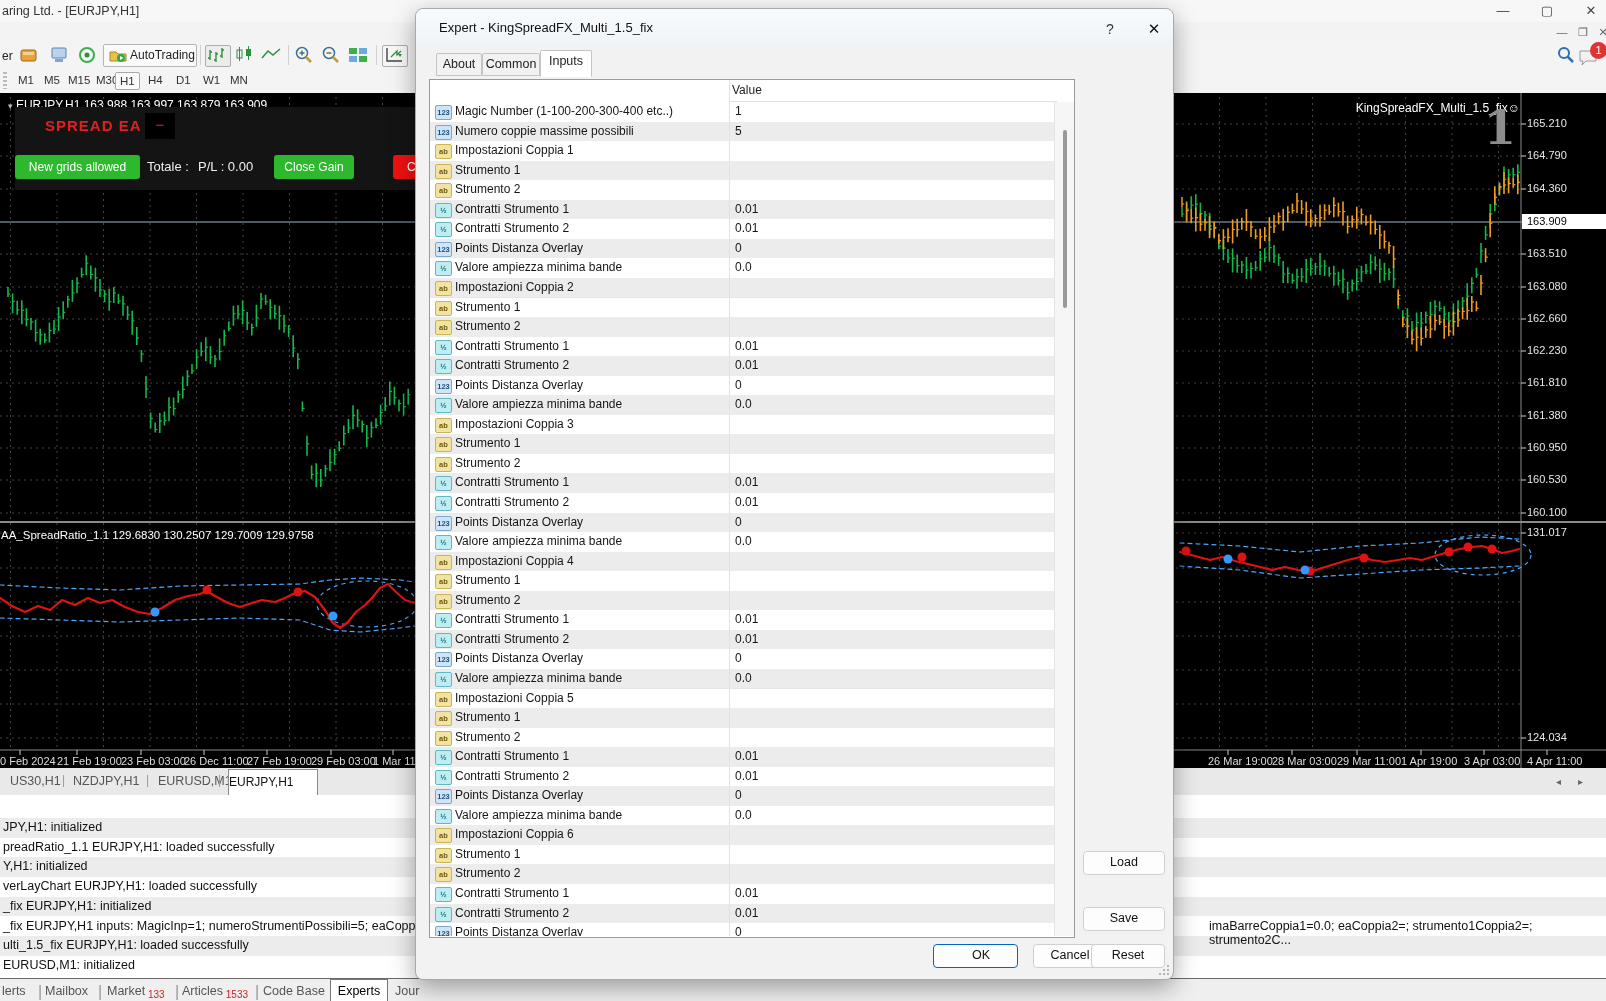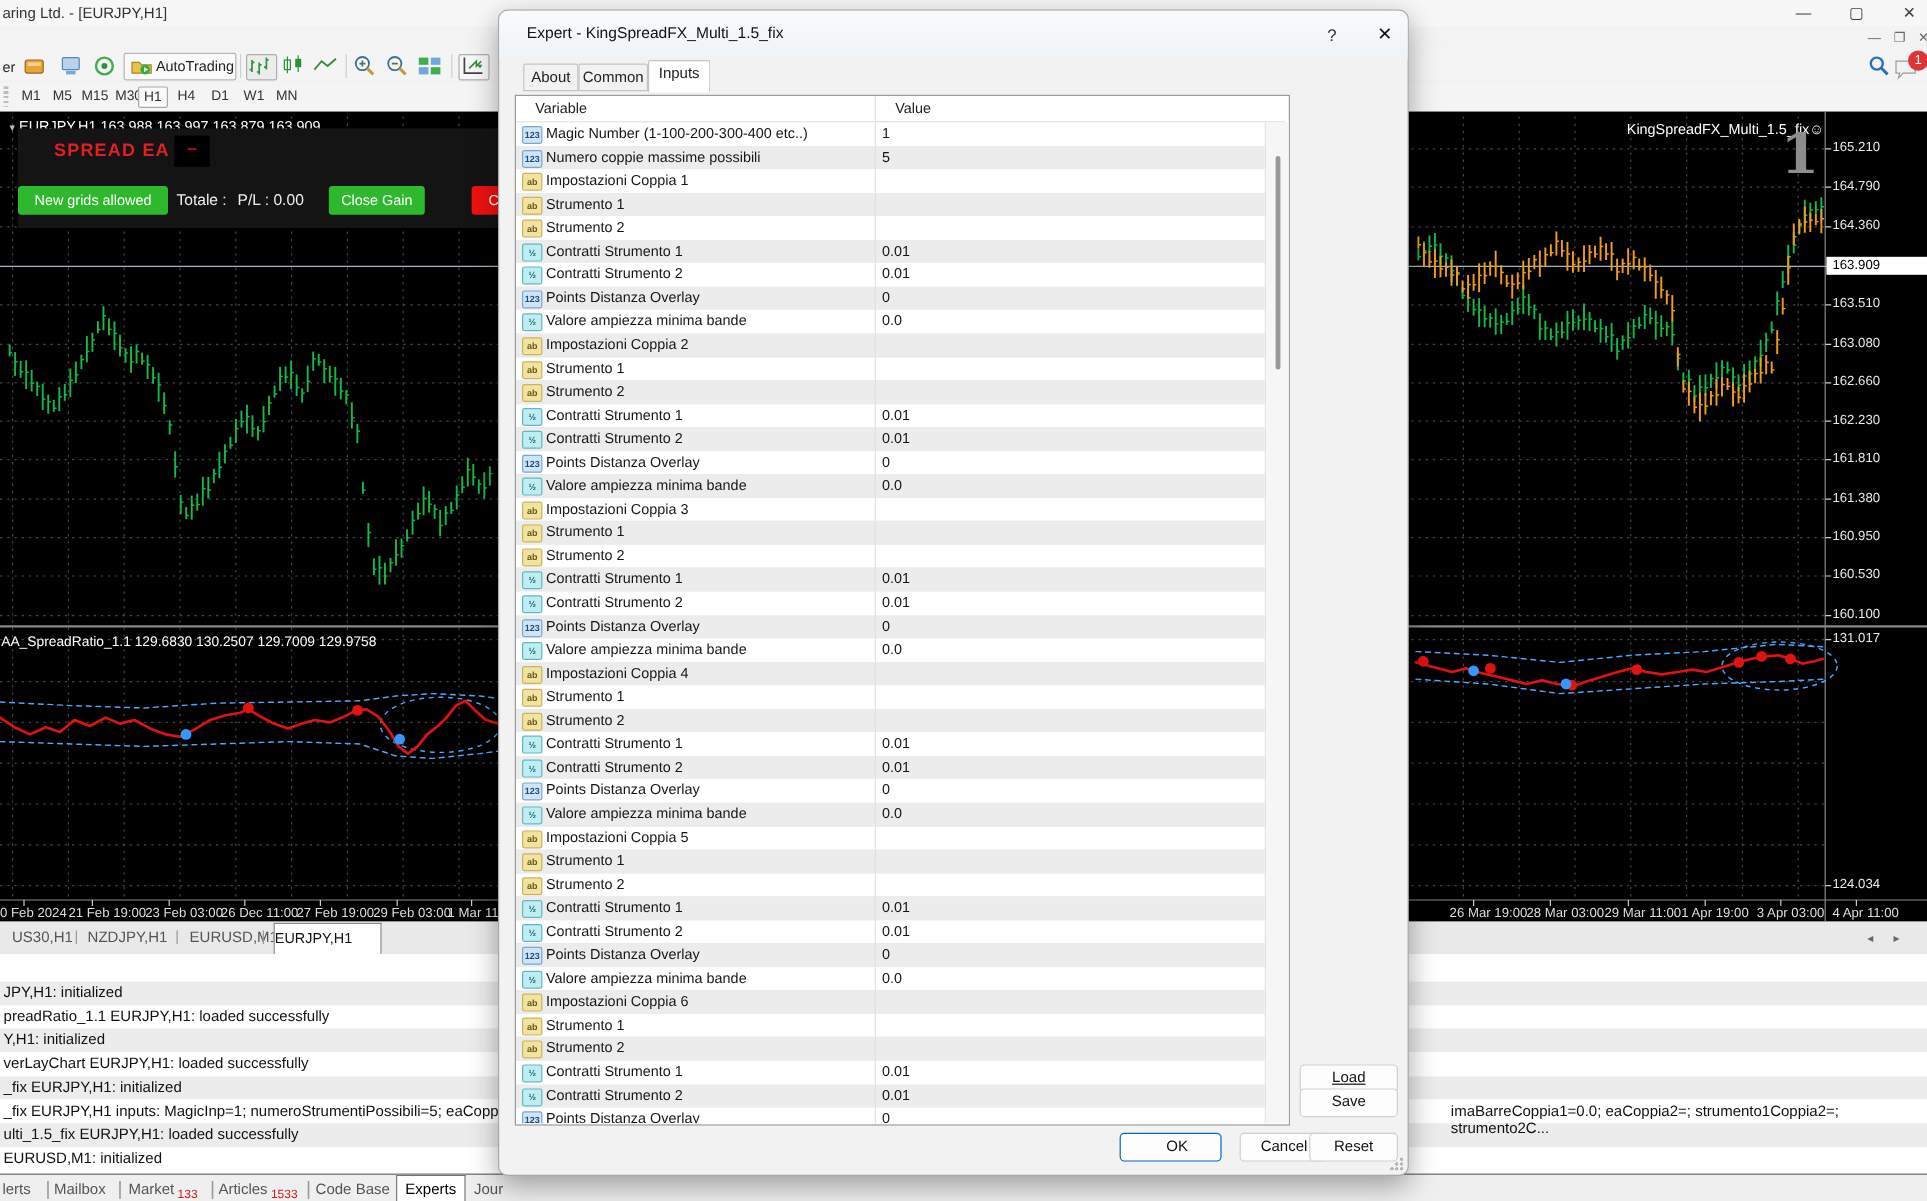--- a/index.html
+++ b/index.html
@@ -873,22 +873,21 @@
   </div>
 
   <div class="abs dialog">
     <div class="abs dlg-title">
       <div class="abs t">Expert - KingSpreadFX_Multi_1.5_fix</div>
       <div class="abs dlg-help">?</div>
       <div class="abs dlg-close">✕</div>
     </div>
     <div id="dlg-tabs"></div>
     <div class="abs dlg-table">
-      <div class="abs th" style="left:0;width:299px;padding-left:16px;">Variable</div>
-      <div class="abs th" style="left:299px;width:325px;padding-left:16px;border-left:1px solid #e2e2e2;">Value</div>
+      <div class="abs th" style="left:299px;width:325px;padding-left:2px;border-left:1px solid #e2e2e2;">Value</div>
       <div class="abs" id="param-rows" style="left:0;top:22px;width:644px;height:834px;overflow:hidden;">
           <div class="abs prow" style="top: 0px; background: rgb(255, 255, 255); border-bottom: 1px solid rgb(230, 230, 230);">
             <span class="picon i-int">123</span>
             <span class="nm">Magic Number (1-100-200-300-400 etc..)</span>
             <span class="vl">1</span>
             <span class="abs coldiv"></span>
           </div>
           <div class="abs prow" style="top: 19.55px; background: rgb(236, 236, 236); border-bottom: 1px solid rgb(230, 230, 230);">
             <span class="picon i-int">123</span>
             <span class="nm">Numero coppie massime possibili</span>
@@ -1139,21 +1138,21 @@
             <span class="picon i-int">123</span>
             <span class="nm">Points Distanza Overlay</span>
             <span class="vl">0</span>
             <span class="abs coldiv"></span>
           </div>
         </div>
       <div class="abs sbtrack" style="top:22px;height:834px;">
         <div class="abs sbthumb"></div>
       </div>
     </div>
-    <div class="abs dbtn" style="left:667px;top:878px;width:80px;text-decoration:underline;">Load</div>
+    <div class="abs dbtn" style="left:667px;top:842px;width:80px;">Load</div>
     <div class="abs dbtn" style="left:667px;top:898px;width:80px;">Save</div>
     <div class="abs dbtn primary" style="left:517px;top:935px;width:72px;">OK</div>
     <div class="abs dbtn" style="left:617px;top:935px;width:72px;">Cancel</div>
     <div class="abs dbtn" style="left:675px;top:935px;width:72px;">Reset</div>
     <div class="abs dgrip"></div>
   <div class="abs dtab" style="left: 20px; width: 44px;">About</div>
       <div class="abs dtab" style="left: 66px; width: 56px;">Common</div>
       <div class="abs dtab active" style="left: 124px; width: 50px;">Inputs</div>
     </div>
 

